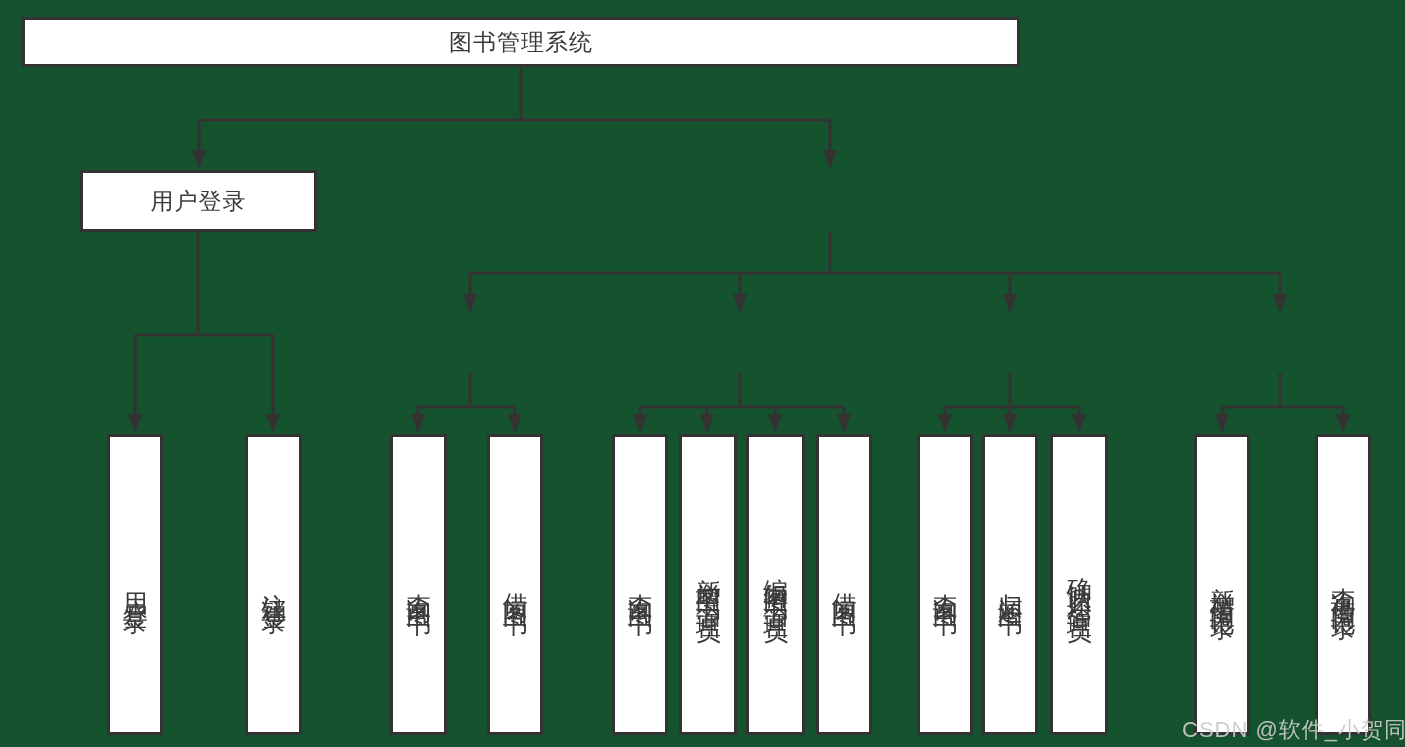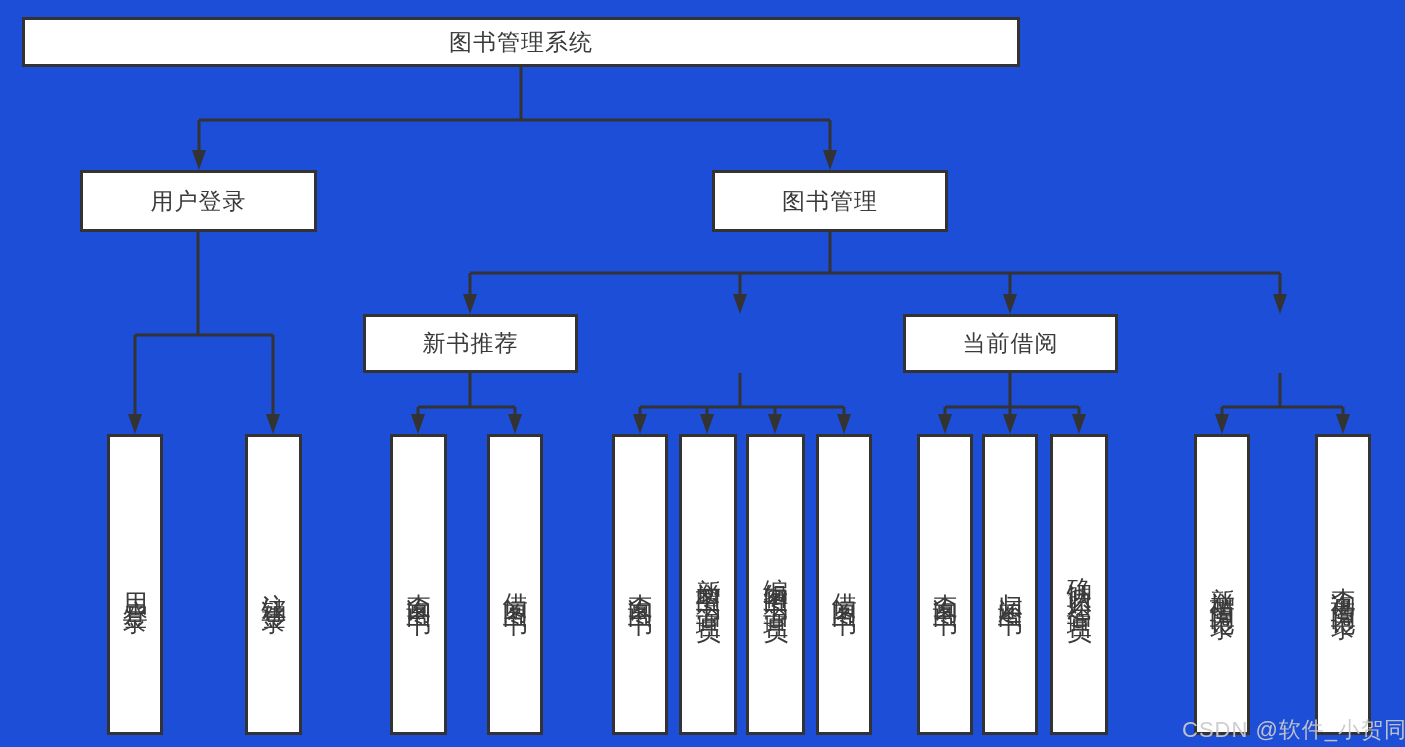--- a/index.html
+++ b/index.html
@@ -4,21 +4,21 @@
 <style>
   html, body {
     margin: 0;
     padding: 0;
     background: #ffffff;
   }
   .canvas {
     position: relative;
     width: 1405px;
     height: 747px;
-    background: #1d4ed8;
+    background: #14532d;
     overflow: hidden;
     font-family: "Liberation Sans", "DejaVu Sans", sans-serif;
   }
   .connectors {
     position: absolute;
     left: 0;
     top: 0;
     width: 1405px;
     height: 747px;
   }
@@ -89,24 +89,21 @@
       <polygon points="1003,414 1017,414 1010,434"></polygon>
       <polygon points="1072,414 1086,414 1079,434"></polygon>
       <polygon points="1215,414 1229,414 1222,434"></polygon>
       <polygon points="1336,414 1350,414 1343,434"></polygon>
     </g>
   </svg>
 
   <div class="box h" style="left:22px;top:17px;width:998px;height:50px">图书管理系统</div>
 
   <div class="box h" style="left:80px;top:170px;width:237px;height:62px">用户登录</div>
-  <div class="box h" style="left:712px;top:170px;width:236px;height:62px">图书管理</div>
 
-  <div class="box h" style="left:363px;top:314px;width:215px;height:59px">新书推荐</div>
-  <div class="box h" style="left:903px;top:314px;width:215px;height:59px">当前借阅</div>
 
   <div class="box v" style="left:107px;top:434px;width:56px;height:301px">用户登录</div>
   <div class="box v" style="left:245px;top:434px;width:57px;height:301px">注销登录</div>
 
   <div class="box v" style="left:390px;top:434px;width:57px;height:301px">查询图书</div>
   <div class="box v" style="left:487px;top:434px;width:56px;height:301px">借阅图书</div>
 
   <div class="box v" style="left:612px;top:434px;width:56px;height:301px">查询图书</div>
   <div class="box v" style="left:679px;top:434px;width:58px;height:301px">新增图书（管理员）</div>
   <div class="box v" style="left:746px;top:434px;width:59px;height:301px">编辑图书（管理员）</div>

